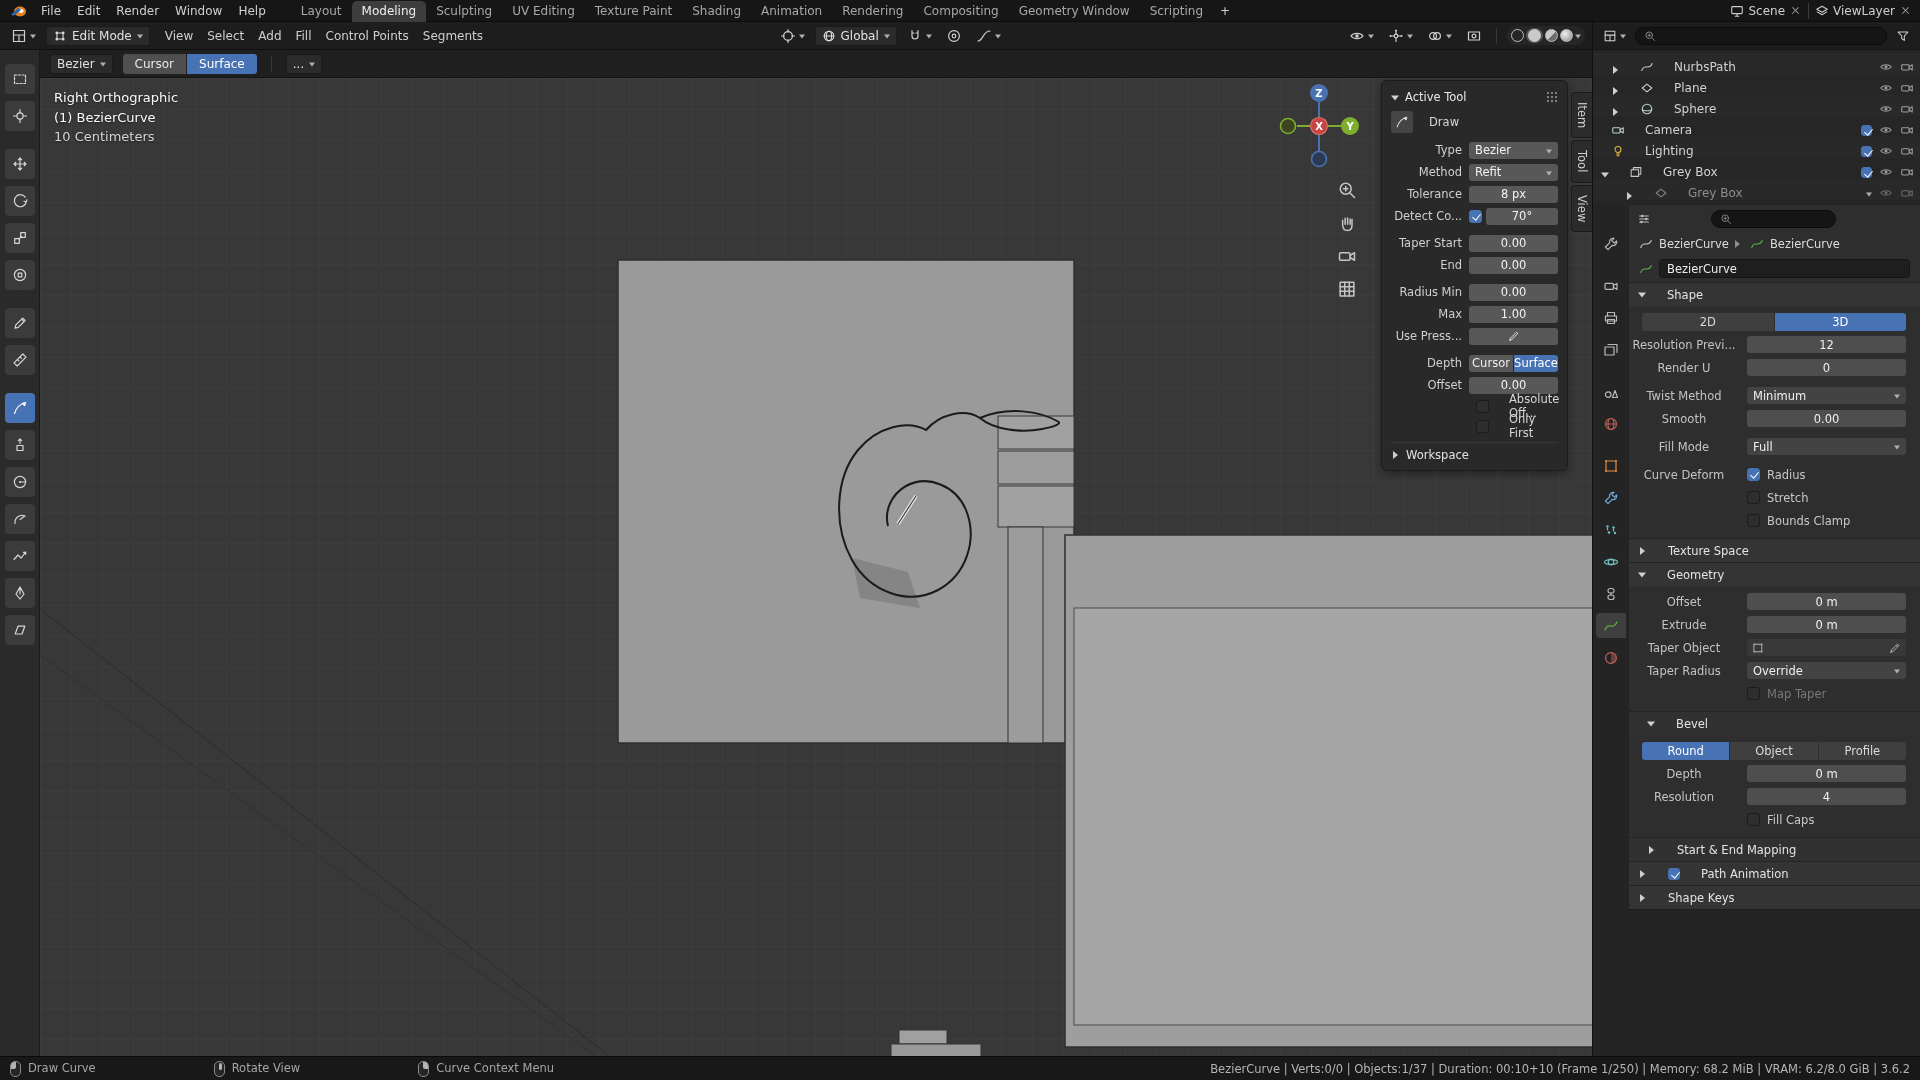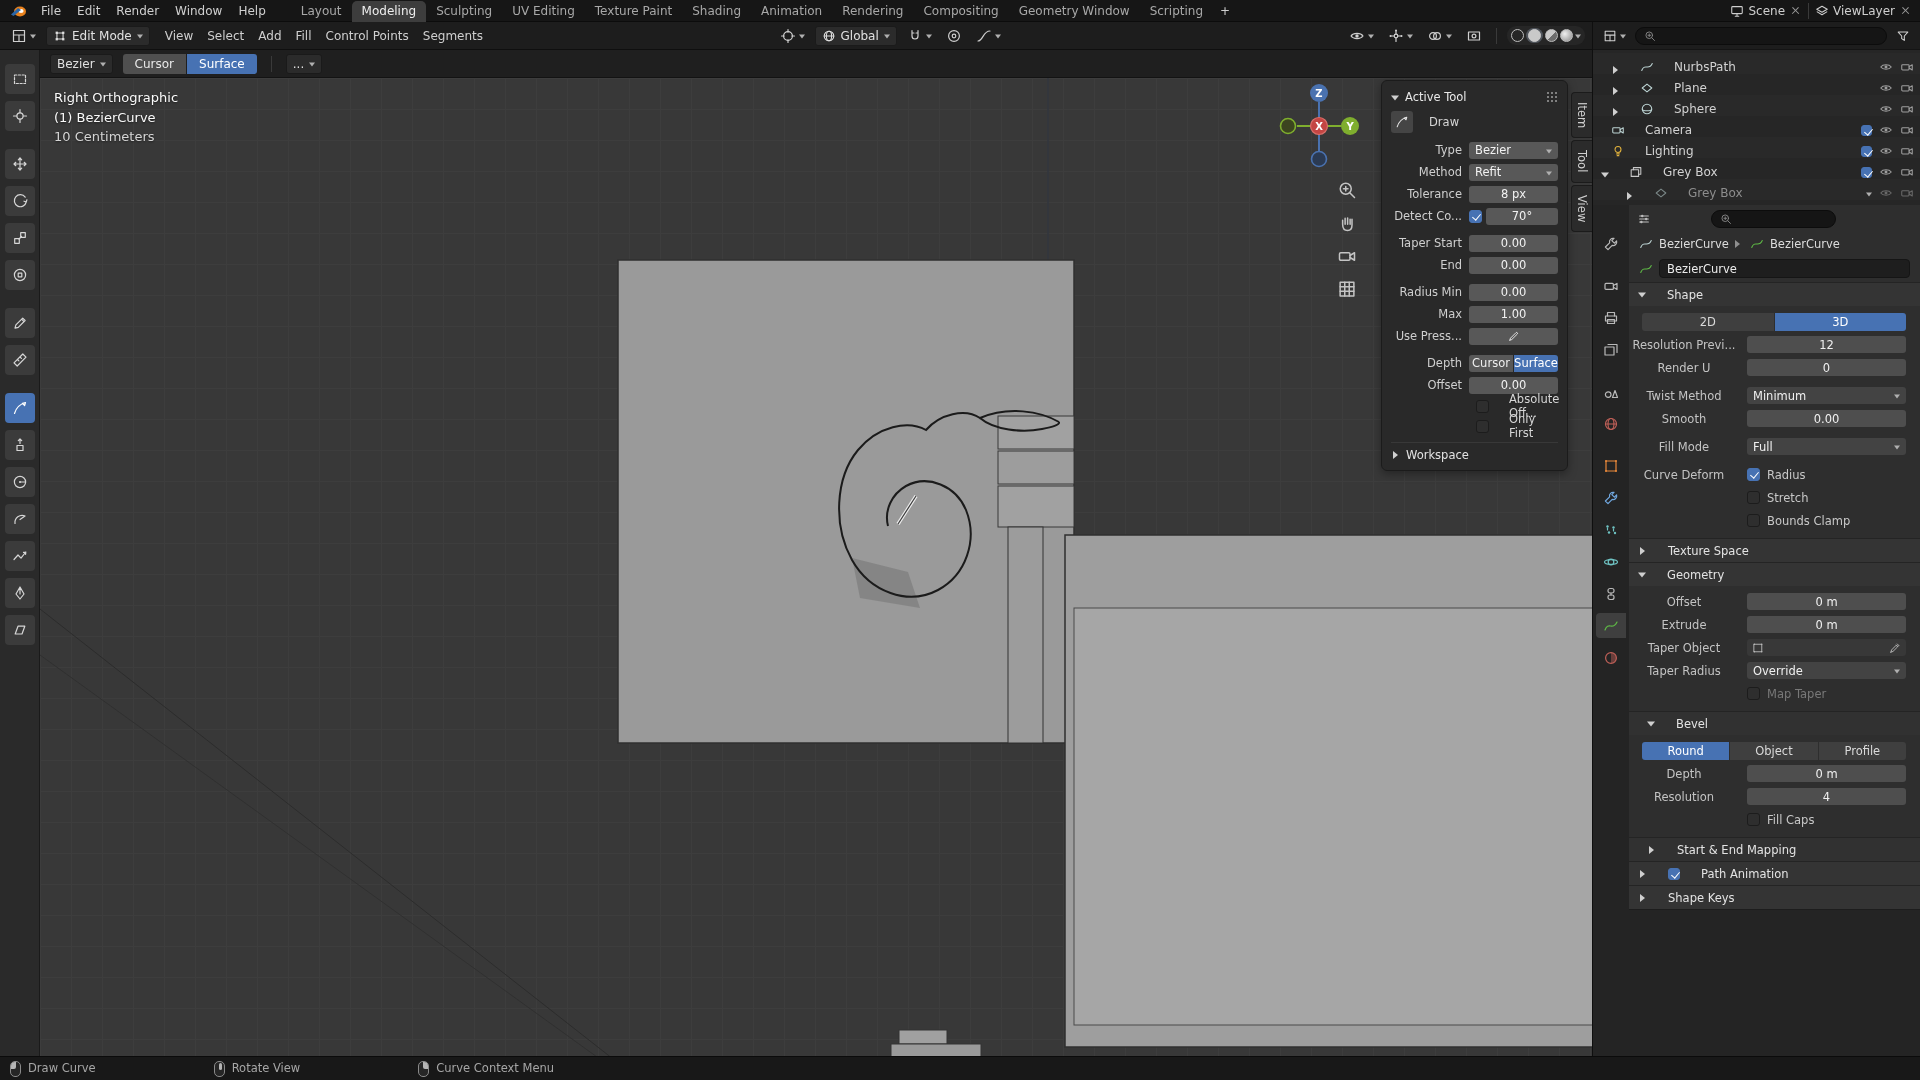--- a/index.html
+++ b/index.html
@@ -1142,15 +1142,16 @@
       <span>Draw Curve</span>
     </span>
     <span class="hint">
       <span class="mouse m"></span>
       <span>Rotate View</span>
     </span>
     <span class="hint">
       <span class="mouse r"></span>
       <span>Curve Context Menu</span>
     </span>
+    <span class="sbinfo">BezierCurve | Verts:0/0 | Objects:1/37 | Duration: 00:10+10 (Frame 1/250) | Memory: 68.2 MiB | VRAM: 6.2/8.0 GiB | 3.6.2</span>
   </footer>
 
 </div>
 
 </body></html>

